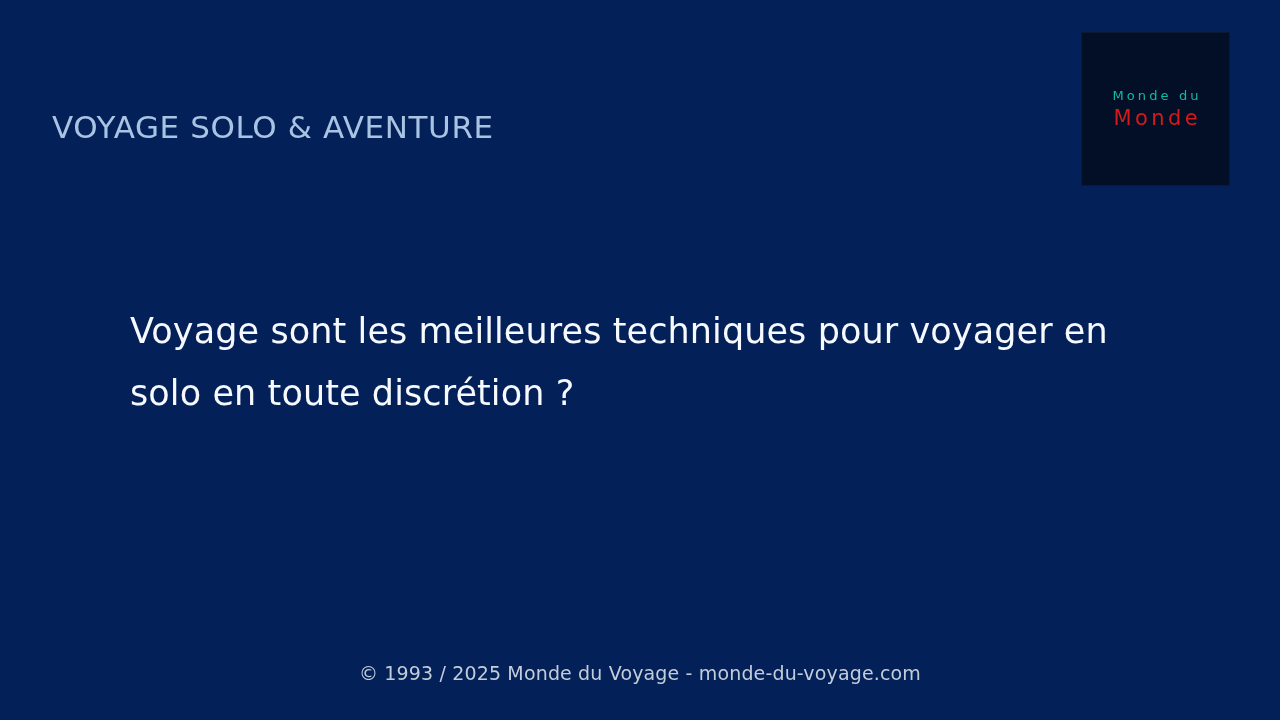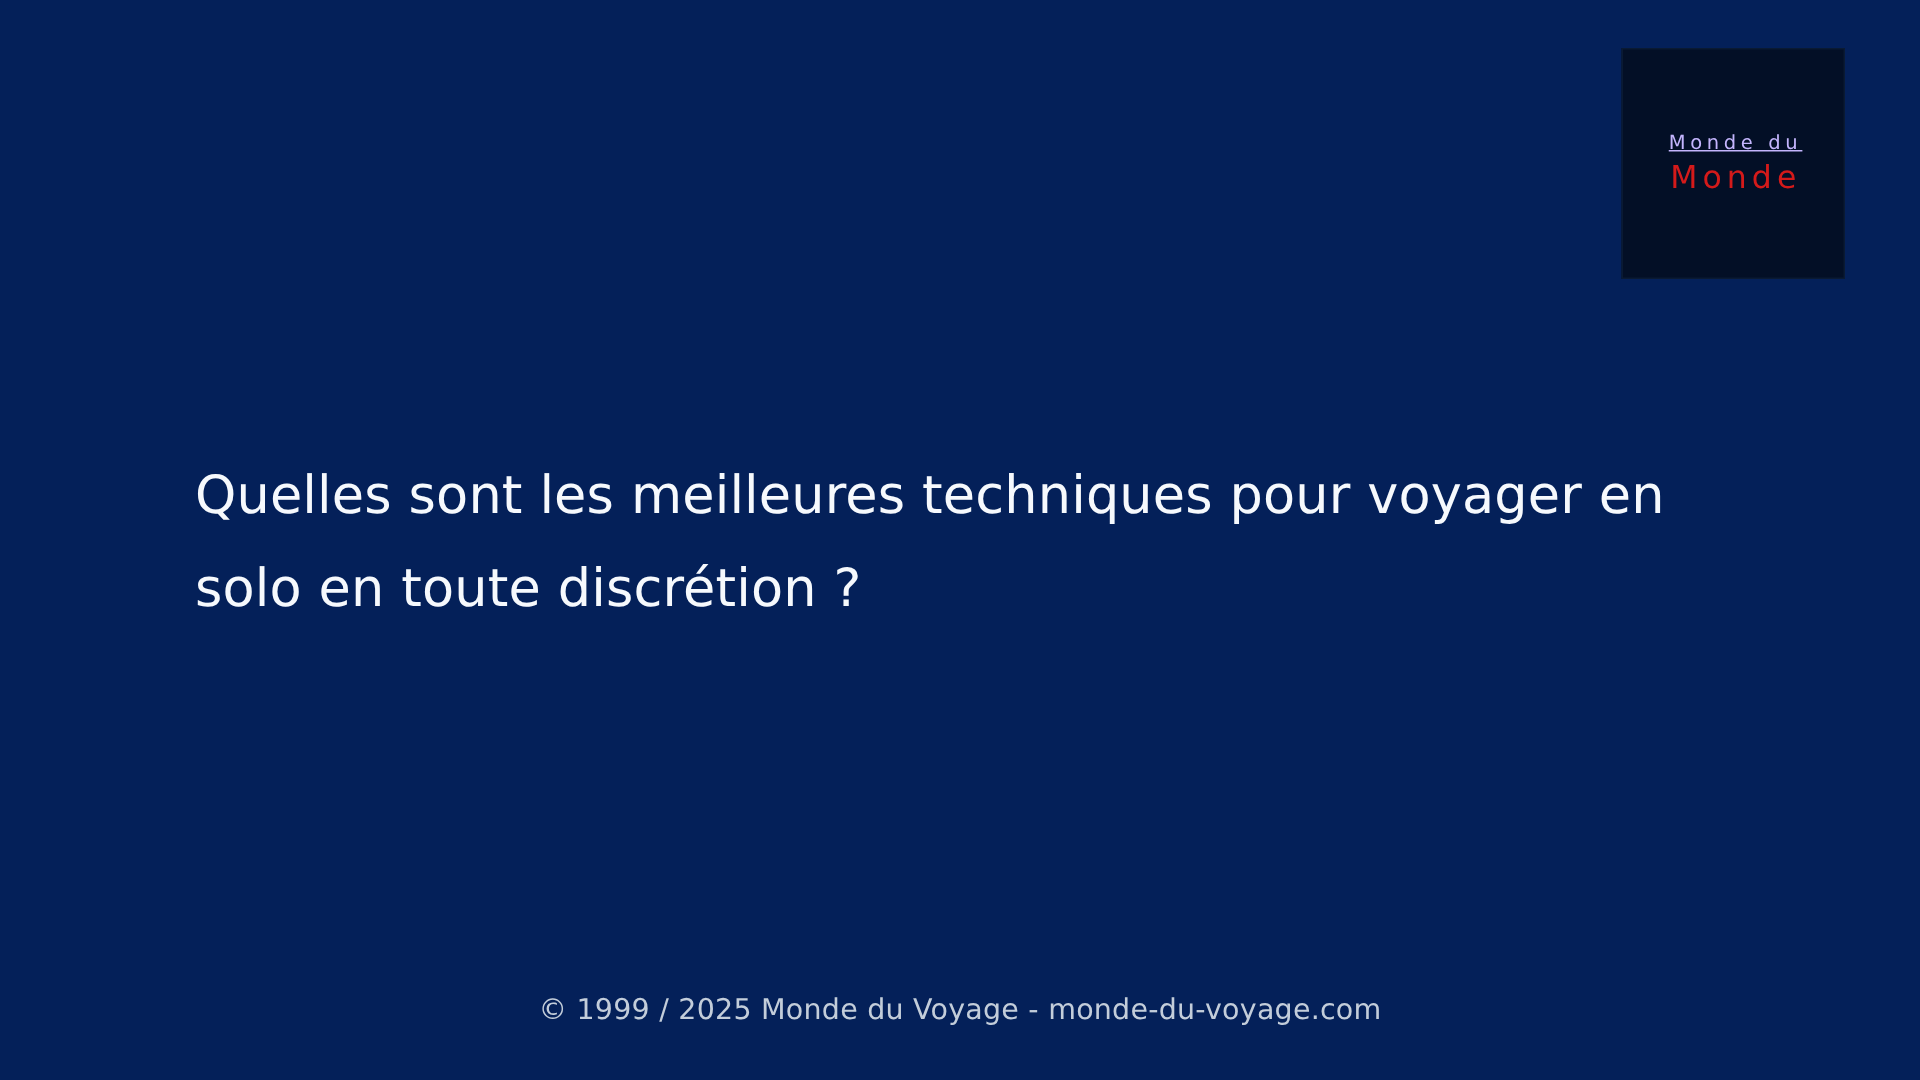--- a/index.html
+++ b/index.html
@@ -52,25 +52,24 @@
     flex-direction: column;
     align-items: center;
     justify-content: center;
     overflow: hidden;
   }
   .logo-line-1 {
     font-family: "DejaVu Sans", "Liberation Sans", sans-serif;
     font-size: 13px;
     font-weight: 400;
     letter-spacing: 3.1px;
-    color: #c4b5fd;
+    color: #14b8a6;
     white-space: nowrap;
     line-height: 1.35;
     text-indent: 3.1px;
-    text-decoration: underline;
   }
   .logo-line-2 {
     font-family: "DejaVu Sans", "Liberation Sans", sans-serif;
     font-size: 21px;
     font-weight: 400;
     letter-spacing: 3.4px;
     color: #d41a1a;
     white-space: nowrap;
     line-height: 1.25;
     margin-top: 1px;
@@ -104,23 +103,24 @@
     color: #c3cdda;
     letter-spacing: 0.15px;
     white-space: nowrap;
   }
 </style>
 </head>
 <body>
 
 <div class="slide">
 
+  <h1 class="header-title">VOYAGE SOLO &amp; AVENTURE</h1>
 
   <div class="logo-badge">
     <div class="logo-line-1">Monde du</div>
     <div class="logo-line-2">Monde</div>
   </div>
 
-  <div class="main-question">Quelles sont les meilleures techniques pour voyager en solo en toute discrétion ?</div>
+  <div class="main-question">Voyage sont les meilleures techniques pour voyager en solo en toute discrétion ?</div>
 
-  <div class="footer">© 1999 / 2025 Monde du Voyage - monde-du-voyage.com</div>
+  <div class="footer">© 1993 / 2025 Monde du Voyage - monde-du-voyage.com</div>
 
 </div>
 
 </body></html>

